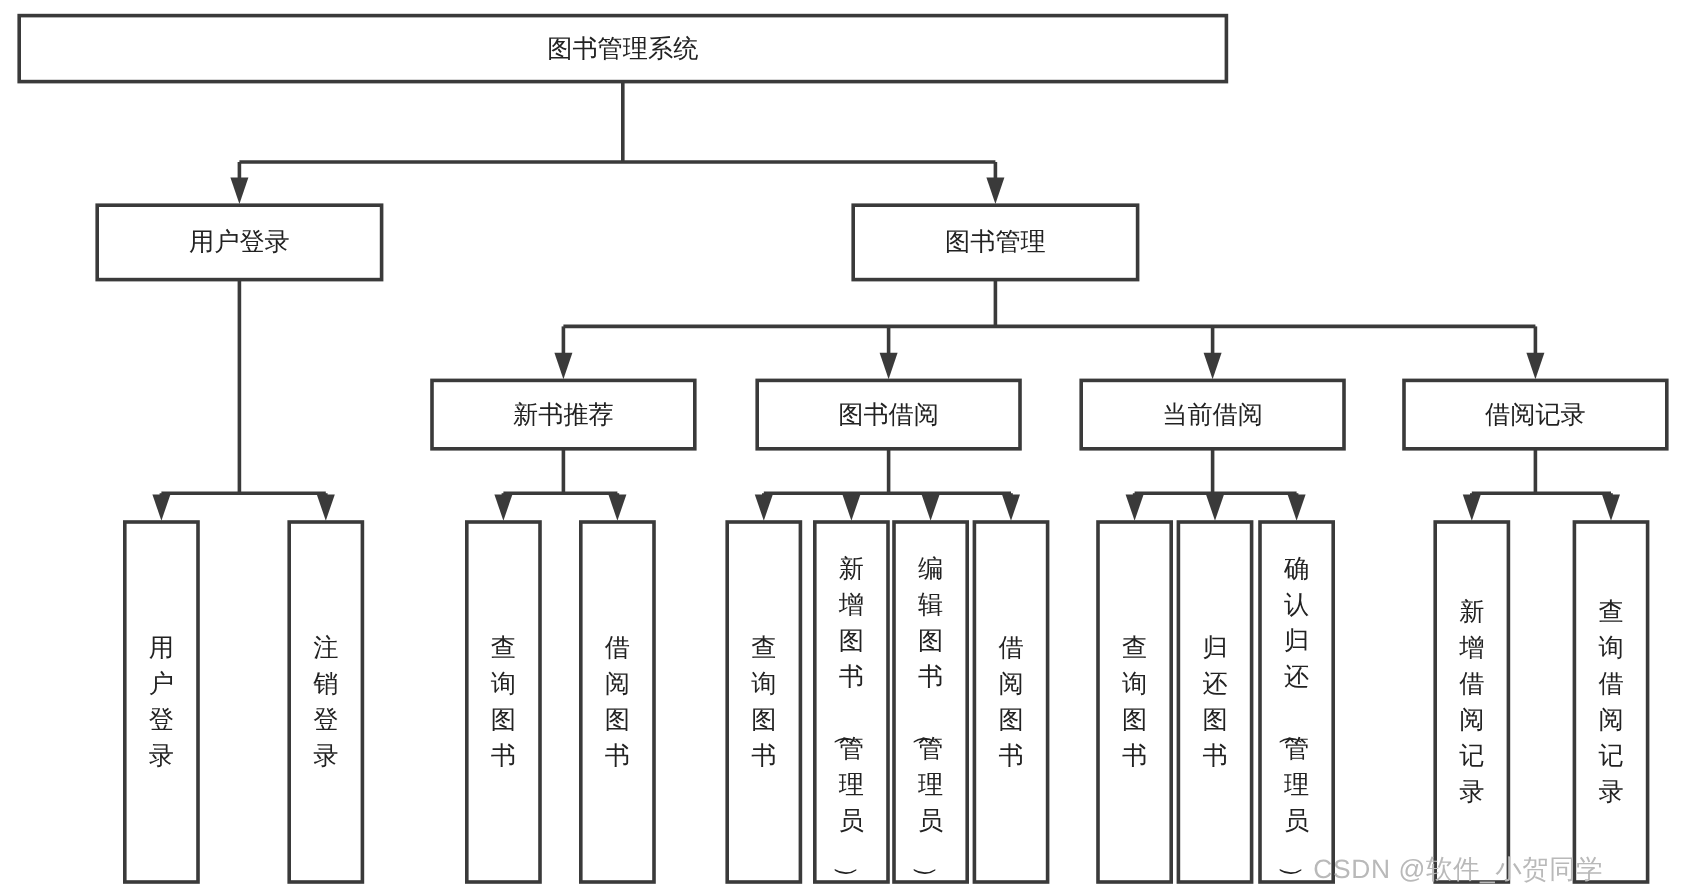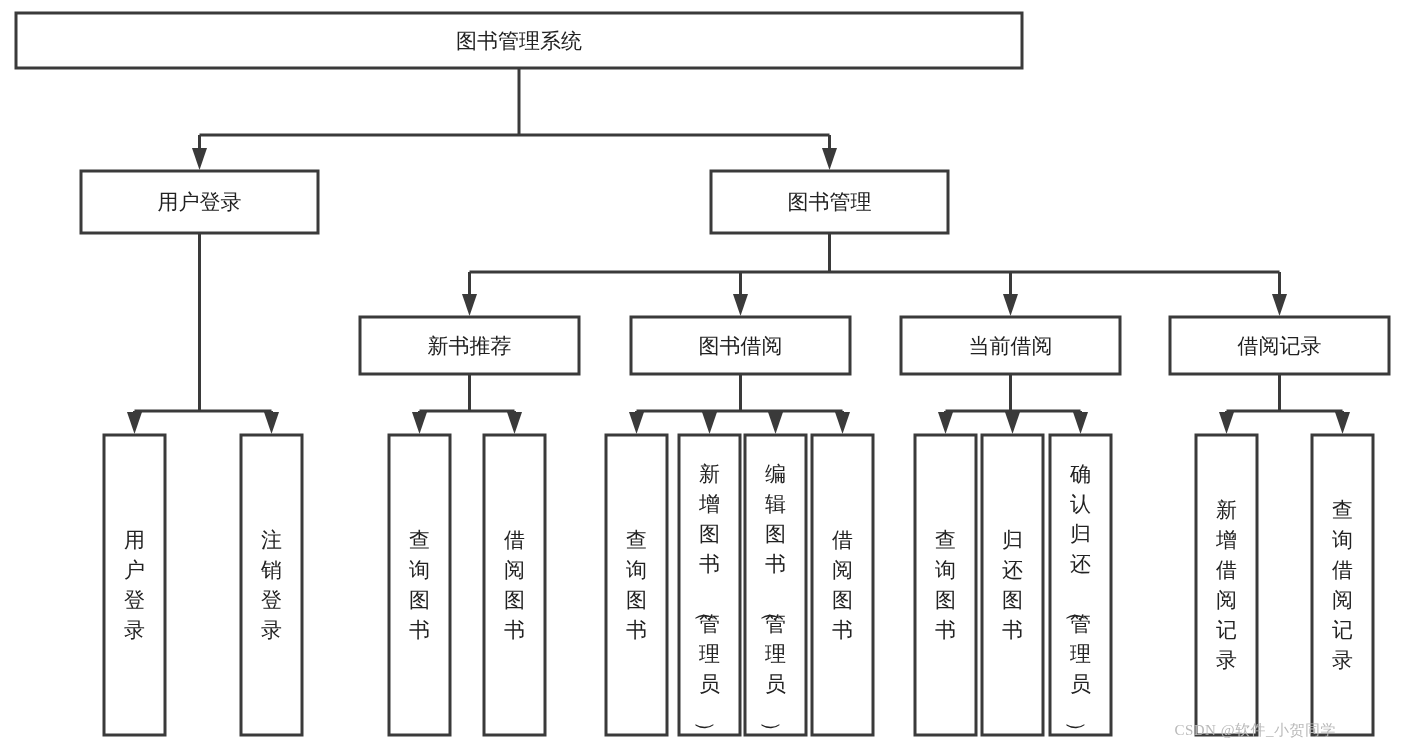--- a/index.html
+++ b/index.html
@@ -54,22 +54,22 @@
   .node-label-v {
     font-family: "DejaVu Sans", "Liberation Sans", sans-serif;
     font-size: 21px;
     fill: #222222;
     text-anchor: middle;
   }
   .watermark {
     position: absolute;
     right: 8px;
     bottom: 7px;
-    font-family: Liberation Serif, serif;
-    font-size: 15px;
+    font-family: Liberation Sans, sans-serif;
+    font-size: 22px;
     color: #b9b9b9;
     white-space: nowrap;
     letter-spacing: 0.5px;
   }
 </style>
 </head>
 <body>
 
 <div id="diagram-root">
   <svg class="diagram" viewBox="0 0 1405 747" xmlns="http://www.w3.org/2000/svg">

